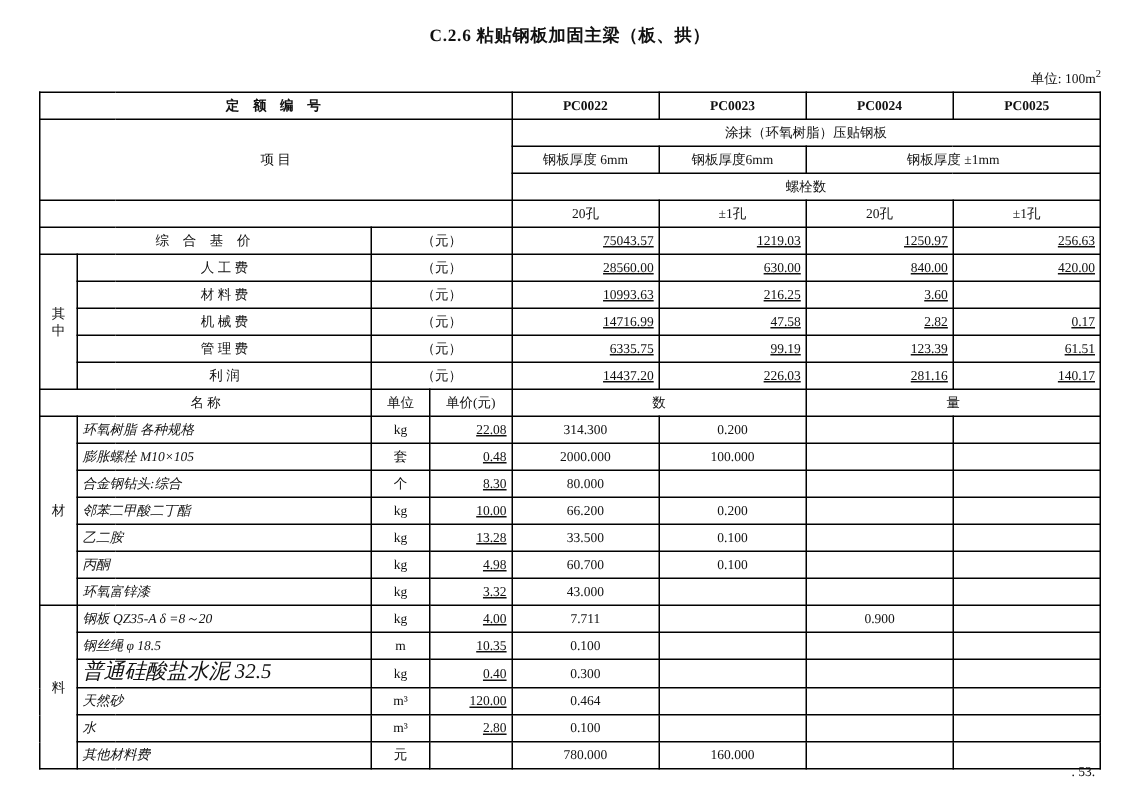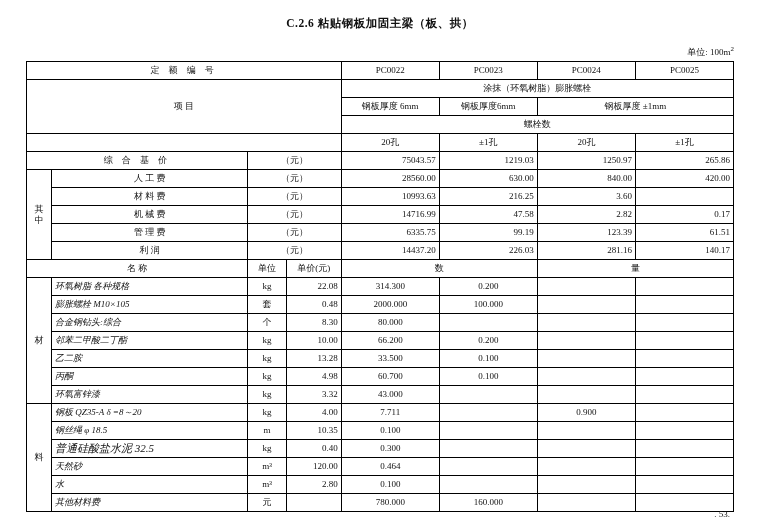--- a/index.html
+++ b/index.html
@@ -70,37 +70,39 @@
   .sp {
     letter-spacing: 0.38em;
   }
   .vert {
     text-align: center;
     font-size: 9px;
     line-height: 1.25;
   }
   .pad-r {
     padding-right: 8px;
+    text-decoration: underline;
   }
   .pad-l {
     padding-left: 6px;
     font-style: italic;
   }
   .small {
-    font-size: 11px;
+    font-size: 14px;
     margin-left: 44px;
   }
   .pagenum {
     position: absolute;
     right: 30px;
     bottom: 6px;
     font-size: 9px;
   }
   .title-row td {
     height: 17px;
+    font-weight: bold;
   }
 </style>
 </head>
 <body>
 
 <div class="page">
 
   <div class="doc-title">C.2.6 粘贴钢板加固主梁（板、拱）</div>
 
 
@@ -125,21 +127,21 @@
         <tr class="title-row">
       <td colspan="5" class="c sp">定    额    编    号</td>
       <td class="c">PC0022</td>
       <td class="c">PC0023</td>
       <td class="c">PC0024</td>
       <td class="c">PC0025</td>
     </tr>
 
     <tr>
       <td colspan="5" rowspan="3" class="c">项             目</td>
-      <td colspan="4" class="c">涂抹（环氧树脂）膨胀螺栓</td>
+      <td colspan="4" class="c">涂抹（环氧树脂）压贴钢板</td>
     </tr>
     <tr>
       <td class="c">钢板厚度 6mm</td>
       <td class="c">钢板厚度6mm</td>
       <td colspan="2" class="c">钢板厚度 ±1mm</td>
     </tr>
     <tr>
       <td colspan="4" class="c">螺栓数</td>
     </tr>
     <tr>
@@ -149,21 +151,21 @@
       <td class="c">20孔</td>
       <td class="c">±1孔</td>
     </tr>
 
     <tr>
       <td colspan="3" class="c sp">综    合    基    价</td>
       <td colspan="2" class="c">（元）</td>
       <td class="r pad-r">75043.57</td>
       <td class="r pad-r">1219.03</td>
       <td class="r pad-r">1250.97</td>
-      <td class="r pad-r">265.86</td>
+      <td class="r pad-r">256.63</td>
     </tr>
 
     <tr>
       <td rowspan="5" class="vert">
         <span>其</span><br>
         <span>中</span>
       </td>
       <td colspan="2" class="c">人    工    费</td>
       <td colspan="2" class="c">（元）</td>
       <td class="r pad-r">28560.00</td>

